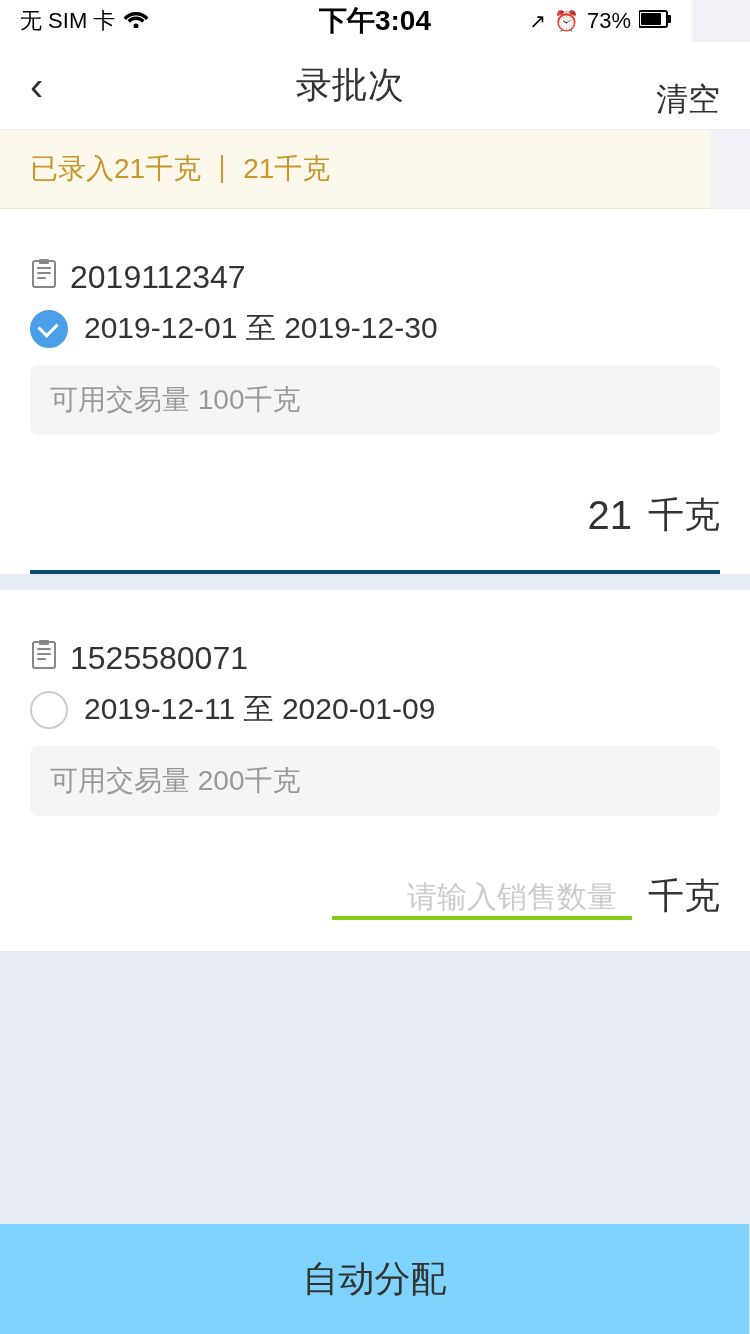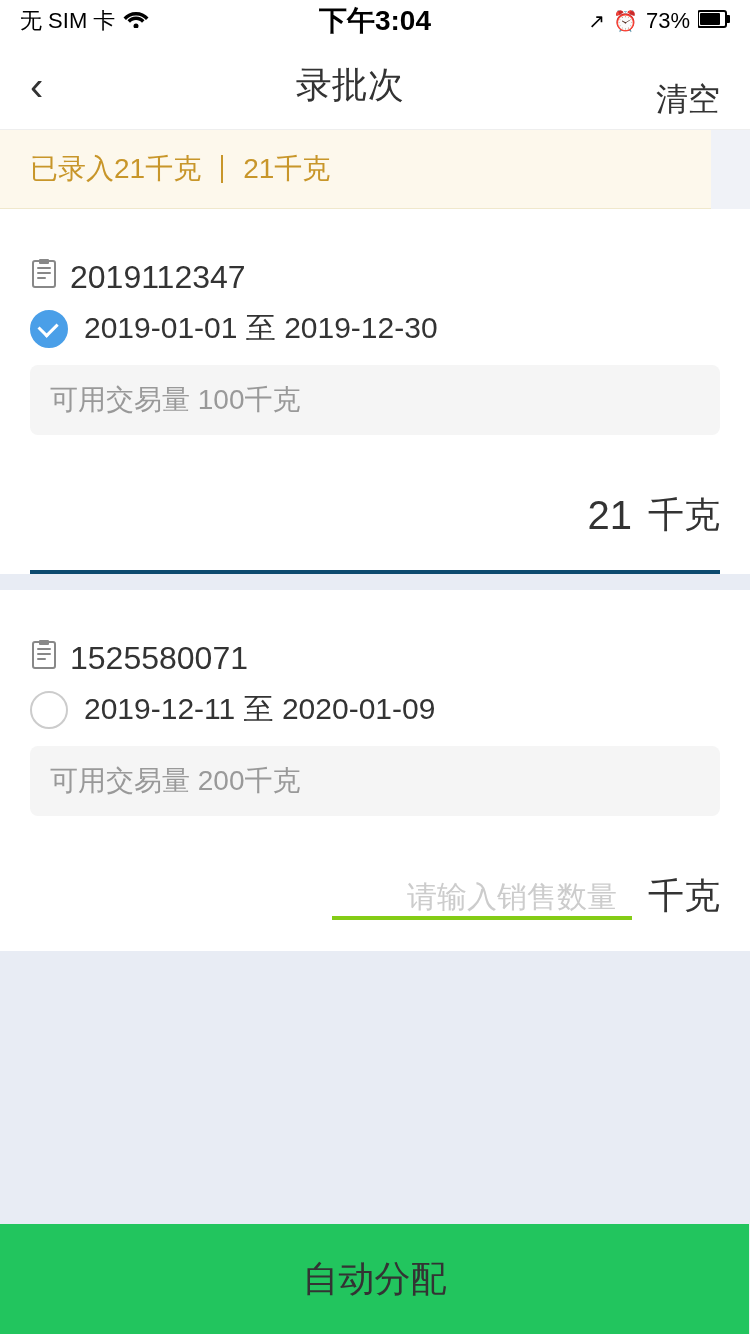--- a/index.html
+++ b/index.html
@@ -7,21 +7,21 @@
     body {
       width: 750px;
       min-height: 1334px;
       font-family: -apple-system, 'PingFang SC', 'Helvetica Neue', Arial, sans-serif;
       background: #f0f2f7;
       overflow-x: hidden;
     }
 
     
     .status-bar {
-      width: 750px;
+      width: 691px;
       height: 42px;
       background: #fff;
       display: flex;
       align-items: center;
       justify-content: space-between;
       padding: 0 20px;
       font-size: 24px;
     }
     .status-bar-left {
       display: flex;
@@ -244,21 +244,21 @@
       left: 0;
     }
     .btn-auto {
       flex: 1;
       height: 110px;
       display: flex;
       align-items: center;
       justify-content: center;
       font-size: 36px;
       color: #333;
-      background: #22c55e;
+      background: #7dd3fc;
       border: none;
       cursor: pointer;
       border-right: 1px solid #eee;
     }
     .btn-confirm {
       flex: 1;
       height: 110px;
       display: flex;
       align-items: center;
       justify-content: center;
@@ -319,21 +319,21 @@
           <rect x="7" y="8" width="14" height="2" rx="1" fill="#888"></rect>
           <rect x="7" y="13" width="14" height="2" rx="1" fill="#888"></rect>
           <rect x="7" y="18" width="9" height="2" rx="1" fill="#888"></rect>
           <rect x="9" y="0" width="10" height="5" rx="1" fill="#888"></rect>
         </svg>
       </span>
       <span class="batch-id">2019112347</span>
     </div>
     <div class="batch-date-row">
       <div class="radio-btn checked"></div>
-      <span class="batch-date">2019-01-01 至 2019-12-30</span>
+      <span class="batch-date">2019-12-01 至 2019-12-30</span>
     </div>
     <div class="available-qty-box">可用交易量 100千克</div>
   </div>
 
   <div class="qty-row">
     <span class="qty-value">21</span>
     <span class="qty-unit">千克</span>
   </div>
 </div>
 

